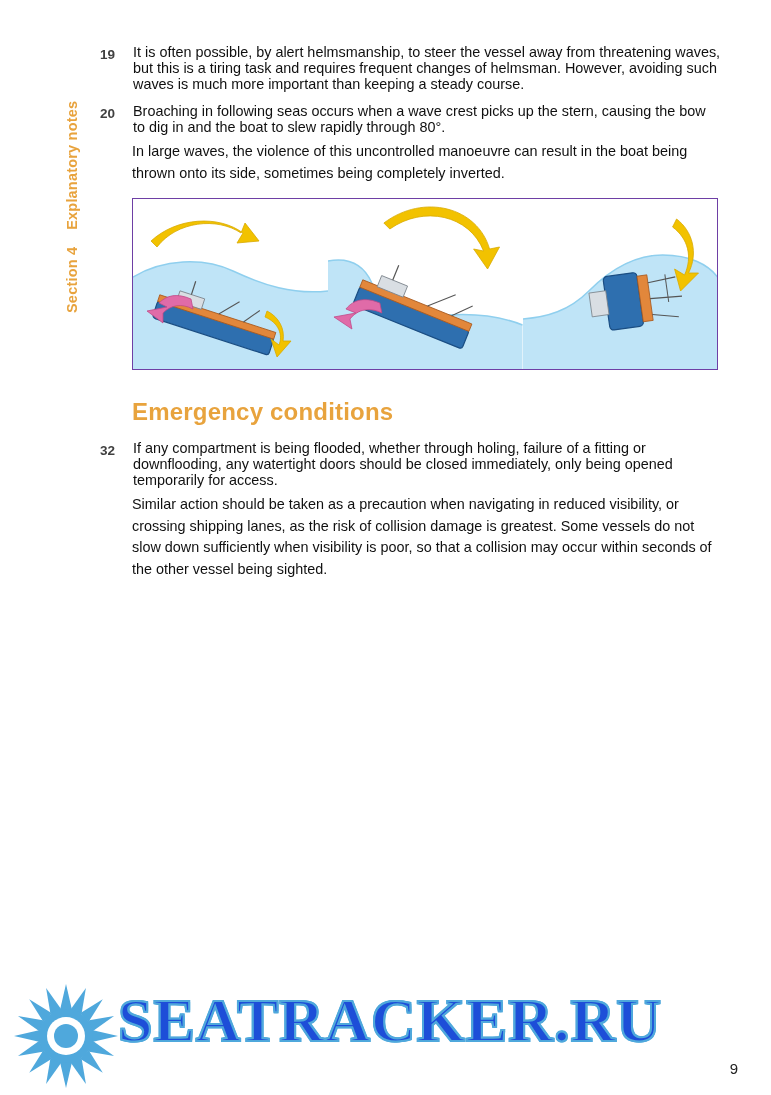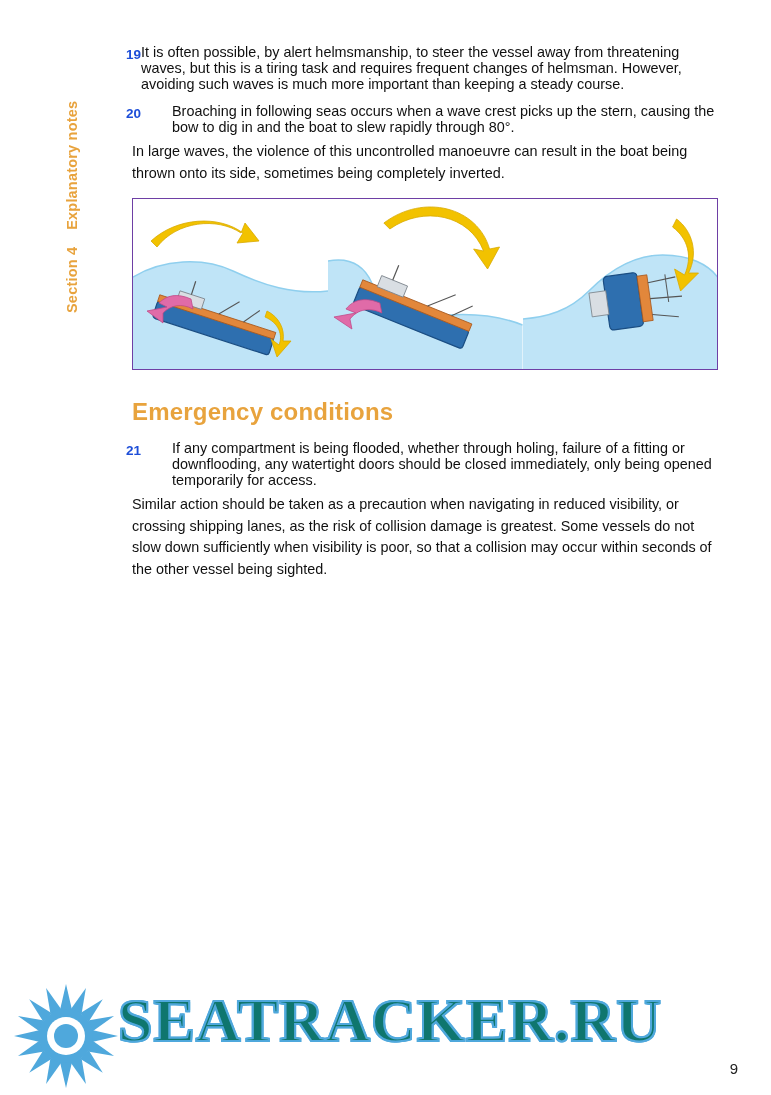--- a/index.html
+++ b/index.html
@@ -52,43 +52,41 @@
   }
 
   .para {
     display: flex;
     align-items: flex-start;
     margin-bottom: 11px;
   }
   .para-num {
     width: 33px;
     flex: 0 0 33px;
-    color: #1d4ed8;
+    color: #404040;
     font-weight: bold;
     font-size: 13.5px;
     line-height: 21.5px;
-    text-align: right;
+    text-align: left;
     padding-left: 1px;
-    margin-left: 8px;
   }
   .para-body {
     flex: 1 1 auto;
     font-size: 14.4px;
     line-height: 16px;
     color: #101010;
   }
   .para-body p {
     margin: 0 0 10px 0;
   }
   .para-body p:last-child {
     margin-bottom: 0;
   }
   .para.tight {
     margin-bottom: 6px;
-    gap: 31px;
   }
 
   .indent-block {
     margin-left: 33px;
     font-size: 14.4px;
     line-height: 21.5px;
     color: #101010;
   }
   .indent-block p {
     margin: 4px 0 10px 0;
@@ -135,21 +133,21 @@
     height: 110px;
   }
   .wm-text {
     position: absolute;
     left: 118px;
     top: 8px;
     font-family: "Liberation Serif", serif;
     font-size: 62px;
     font-weight: bold;
     letter-spacing: 1px;
-    color: #0f766e;
+    color: #1d4ed8;
     -webkit-text-stroke: 2px #4FA8DC;
     text-shadow:
       -1px -1px 0 #4FA8DC,
       1px -1px 0 #4FA8DC,
       -1px 1px 0 #4FA8DC,
       1px 1px 0 #4FA8DC;
     white-space: nowrap;
   }
   .page-number {
     position: absolute;
@@ -251,21 +249,21 @@
 
           <path d="M150,28 C166,40 170,58 162,76 L152,70 L158,92 L176,74 L166,74 C176,54 170,32 154,20 Z" fill="#F2C200" stroke="#D8A900" stroke-width="0.8"></path>
         </svg>
       </div>
     </div>
 
 
     <h2 class="section-heading">Emergency conditions</h2>
 
     <div class="para tight">
-      <div class="para-num">21</div>
+      <div class="para-num">32</div>
       <div class="para-body">
         <p>If any compartment is being flooded, whether through holing, failure of a fitting or downflooding, any watertight doors should be closed immediately, only being opened temporarily for access.</p>
       </div>
     </div>
 
     <div class="indent-block">
       <p>Similar action should be taken as a precaution when navigating in reduced visibility, or crossing shipping lanes, as the risk of collision damage is greatest. Some vessels do not slow down sufficiently when visibility is poor, so that a collision may occur within seconds of the other vessel being sighted.</p>
     </div>
 
   </div>

